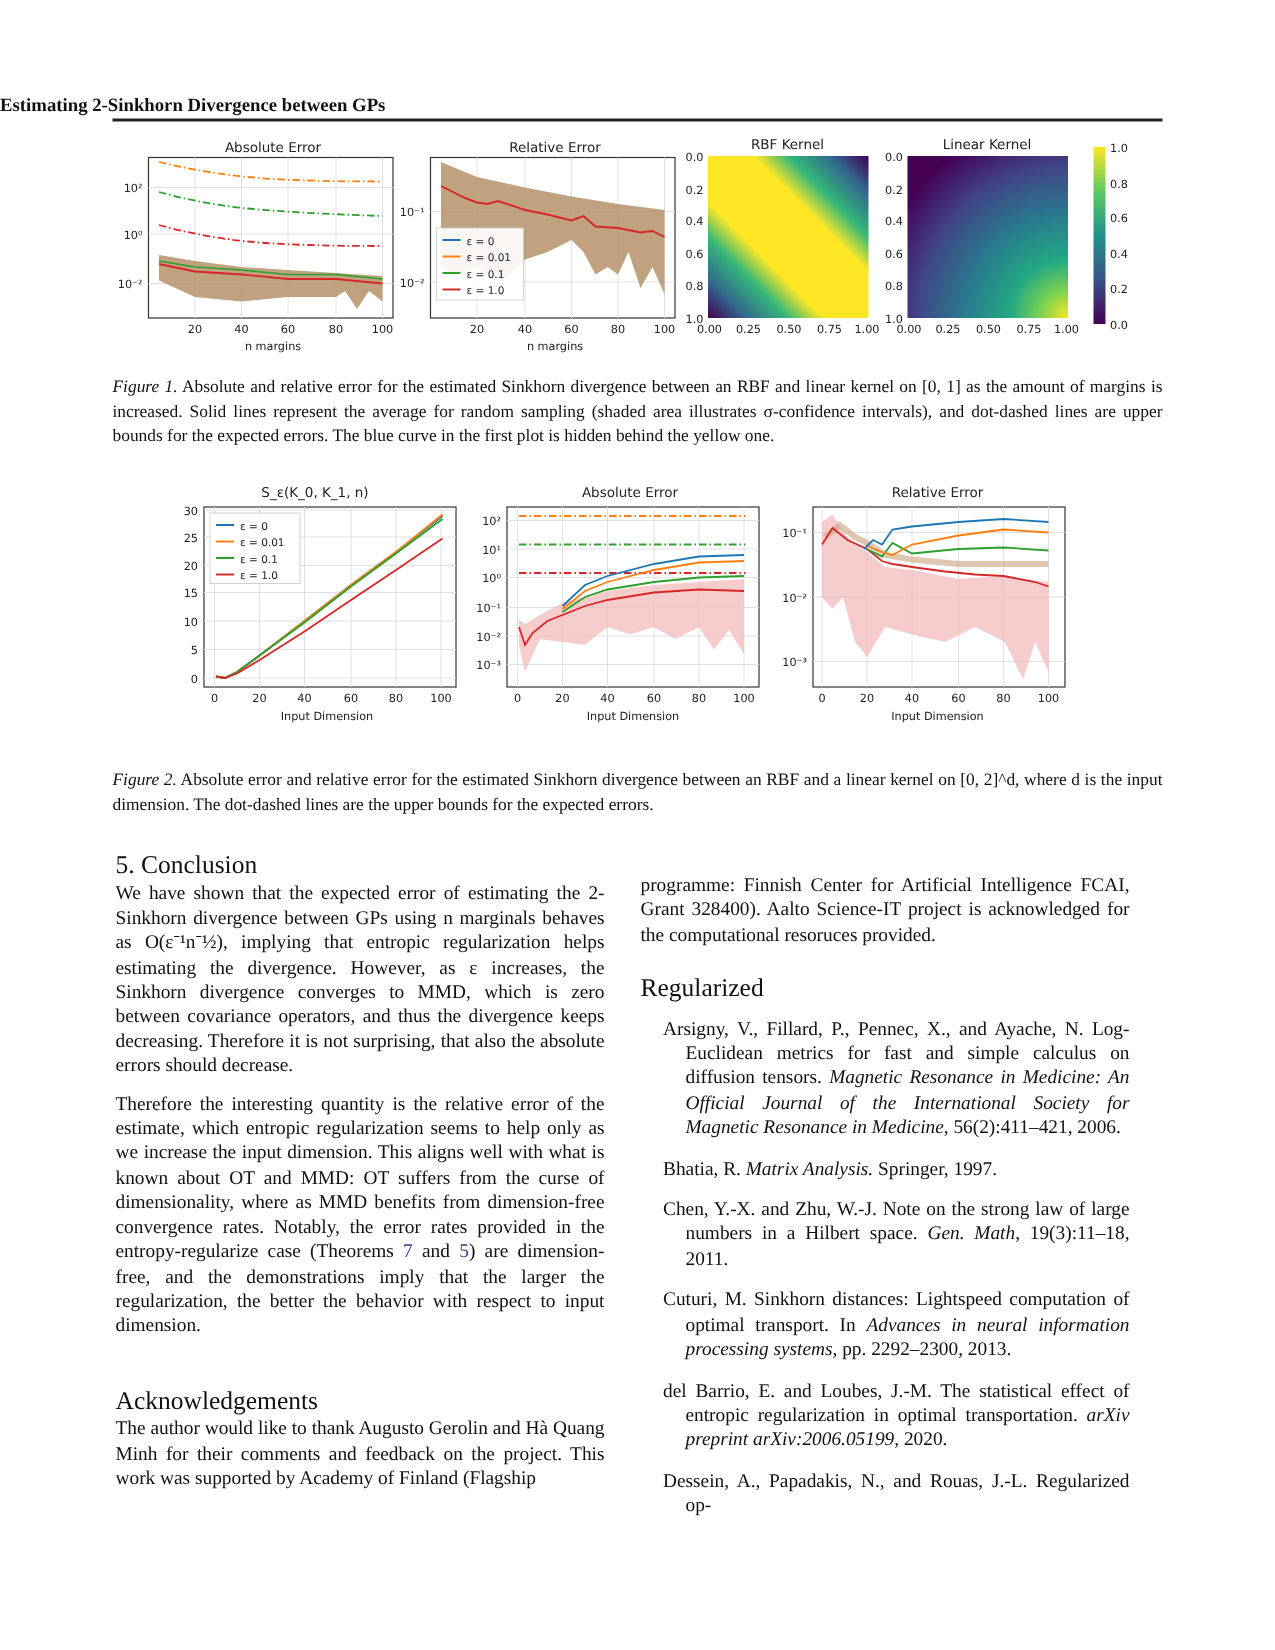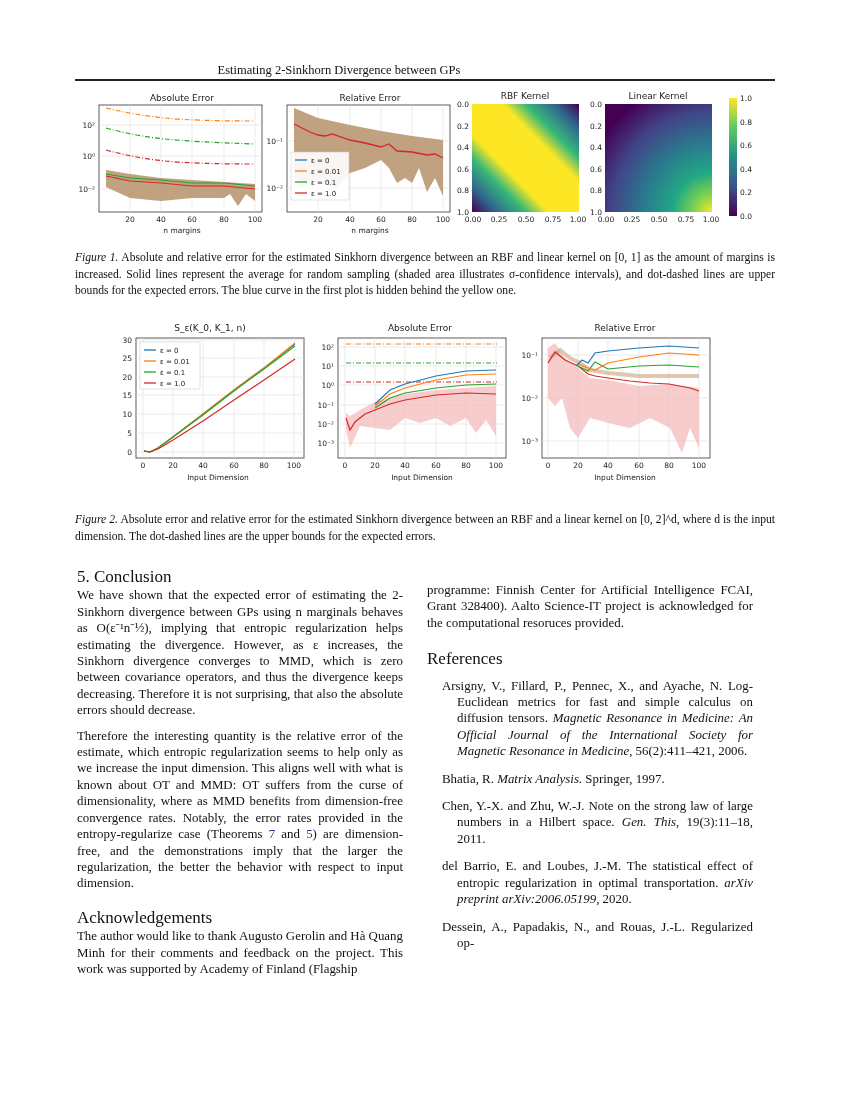--- a/index.html
+++ b/index.html
@@ -1,18 +1,18 @@
 <!DOCTYPE html>
 <html><head>
 <meta charset="utf-8">
 <style>
   html, body { margin:0; padding:0; background:#fff; }
   body { width:850px; height:1100px; position:relative; overflow:hidden; font-family:"Liberation Serif", serif; color:#111; }
   .abs { position:absolute; }
-  .header-title { left:0; width:678px; top:63px; text-align:center; font-weight:normal; font-size:12.5px; }
+  .header-title { left:0; width:678px; top:63px; font-weight:bold; font-size:12.5px; }
   .header-rule { left:75px; width:700px; top:79px; height:2px; background:#222; }
   svg text { font-family:"DejaVu Sans", sans-serif; fill:#222; }
   .caption { font-size:11.6px; line-height:16.5px; text-align:justify; }
   .caption i { font-style:italic; }
   .col { font-size:12.9px; line-height:16.4px; text-align:justify; }
   .col p { margin:0 0 9px 0; }
   .sec-title { font-weight:normal; font-size:17px; margin:0 0 2px 0; }
   .ref { padding-left:15px; text-indent:-15px; margin:0 0 11px 15px; text-align:justify; }
   .link { color:#2b3a8c; }
 </style>
@@ -316,25 +316,26 @@
 </svg>
 
 <div class="abs caption" style="left:75px;top:512px;width:700px">
   <i>Figure 2.</i> <span>Absolute error and relative error for the estimated Sinkhorn divergence between an RBF and a linear kernel on [0, 2]^d, where d is the input dimension. The dot-dashed lines are the upper bounds for the expected errors.</span>
 </div>
 
 <div class="abs col" style="left:77px;top:569px;width:326px">
   <div class="sec-title">5. Conclusion</div>
   <p>We have shown that the expected error of estimating the 2-Sinkhorn divergence between GPs using n marginals behaves as O(ε⁻¹n⁻½), implying that entropic regularization helps estimating the divergence. However, as ε increases, the Sinkhorn divergence converges to MMD, which is zero between covariance operators, and thus the divergence keeps decreasing. Therefore it is not surprising, that also the absolute errors should decrease.</p>
   <p><span>Therefore the interesting quantity is the relative error of the estimate, which entropic regularization seems to help only as we increase the input dimension. This aligns well with what is known about OT and MMD: OT suffers from the curse of dimensionality, where as MMD benefits from dimension-free convergence rates. Notably, the error rates provided in the entropy-regularize case (Theorems </span><span class="link">7</span><span> and </span><span class="link">5</span><span>) are dimension-free, and the demonstrations imply that the larger the regularization, the better the behavior with respect to input dimension.</span></p>
-  <div class="sec-title" style="margin-top:18px">Acknowledgements</div>
+  <div class="sec-title" style="margin-top:34px">Acknowledgements</div>
   <p>The author would like to thank Augusto Gerolin and Hà Quang Minh for their comments and feedback on the project. This work was supported by Academy of Finland (Flagship</p>
 </div>
 
 <div class="abs col" style="left:427px;top:582px;width:326px">
   <p>programme: Finnish Center for Artificial Intelligence FCAI, Grant 328400). Aalto Science-IT project is acknowledged for the computational resoruces provided.</p>
-  <div class="sec-title" style="margin-top:20px;margin-bottom:10px">References</div>
+  <div class="sec-title" style="margin-top:20px;margin-bottom:10px">Regularized</div>
   <div class="ref"><span>Arsigny, V., Fillard, P., Pennec, X., and Ayache, N. Log-Euclidean metrics for fast and simple calculus on diffusion tensors. </span><i>Magnetic Resonance in Medicine: An Official Journal of the International Society for Magnetic Resonance in Medicine</i><span>, 56(2):411–421, 2006.</span></div>
   <div class="ref"><span>Bhatia, R. </span><i>Matrix Analysis.</i><span> Springer, 1997.</span></div>
-  <div class="ref"><span>Chen, Y.-X. and Zhu, W.-J. Note on the strong law of large numbers in a Hilbert space. </span><i>Gen. This</i><span>, 19(3):11–18, 2011.</span></div>
+  <div class="ref"><span>Chen, Y.-X. and Zhu, W.-J. Note on the strong law of large numbers in a Hilbert space. </span><i>Gen. Math</i><span>, 19(3):11–18, 2011.</span></div>
+  <div class="ref"><span>Cuturi, M. Sinkhorn distances: Lightspeed computation of optimal transport. In </span><i>Advances in neural information processing systems</i><span>, pp. 2292–2300, 2013.</span></div>
   <div class="ref"><span>del Barrio, E. and Loubes, J.-M. The statistical effect of entropic regularization in optimal transportation. </span><i>arXiv preprint arXiv:2006.05199</i><span>, 2020.</span></div>
   <div class="ref"><span>Dessein, A., Papadakis, N., and Rouas, J.-L. Regularized op-</span><i></i><span></span></div>
 </div>
 
 </body></html>

